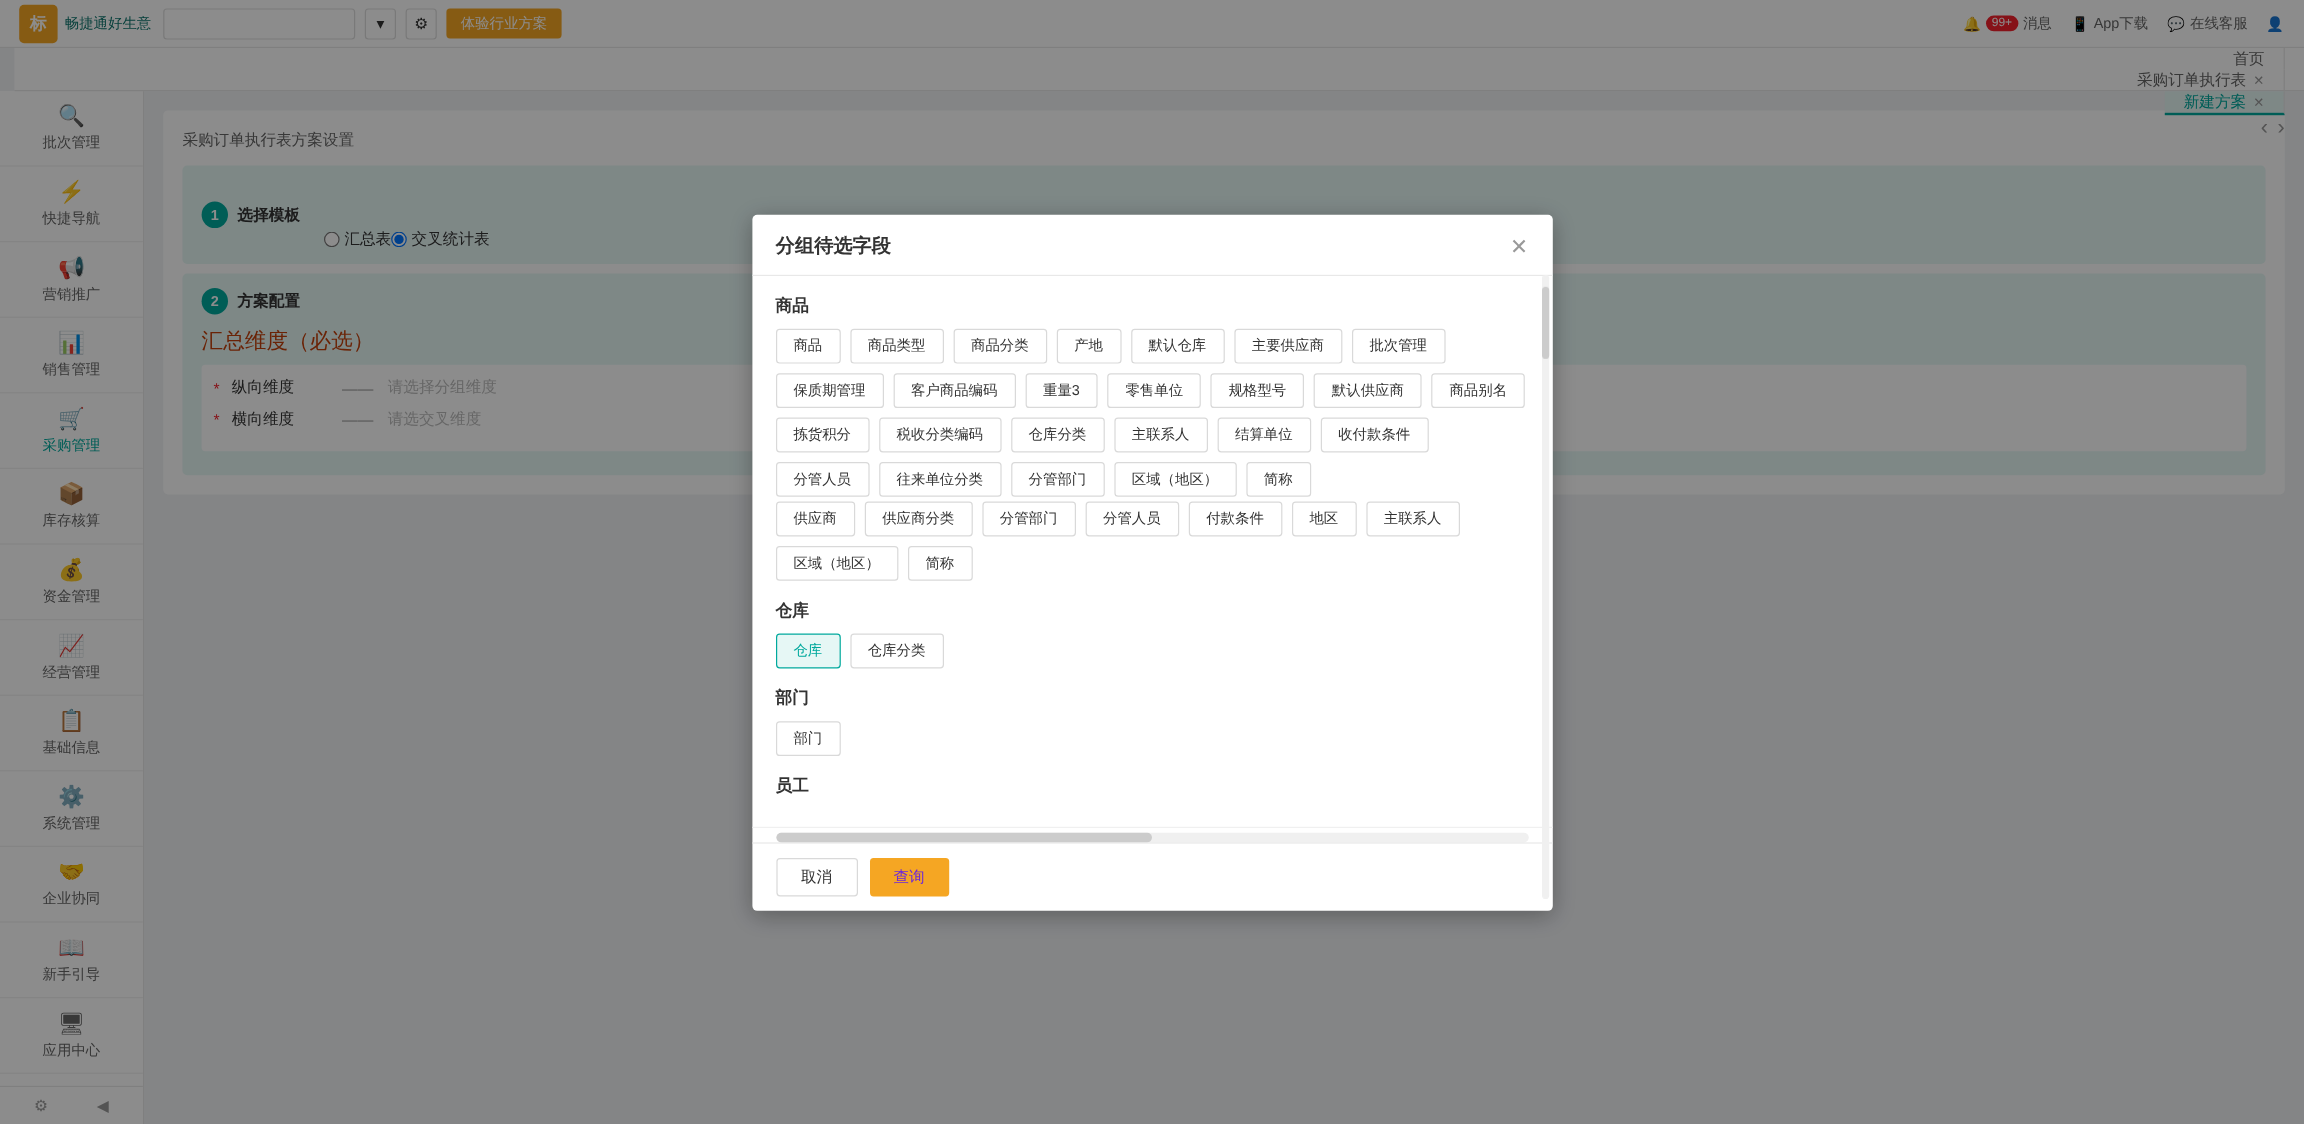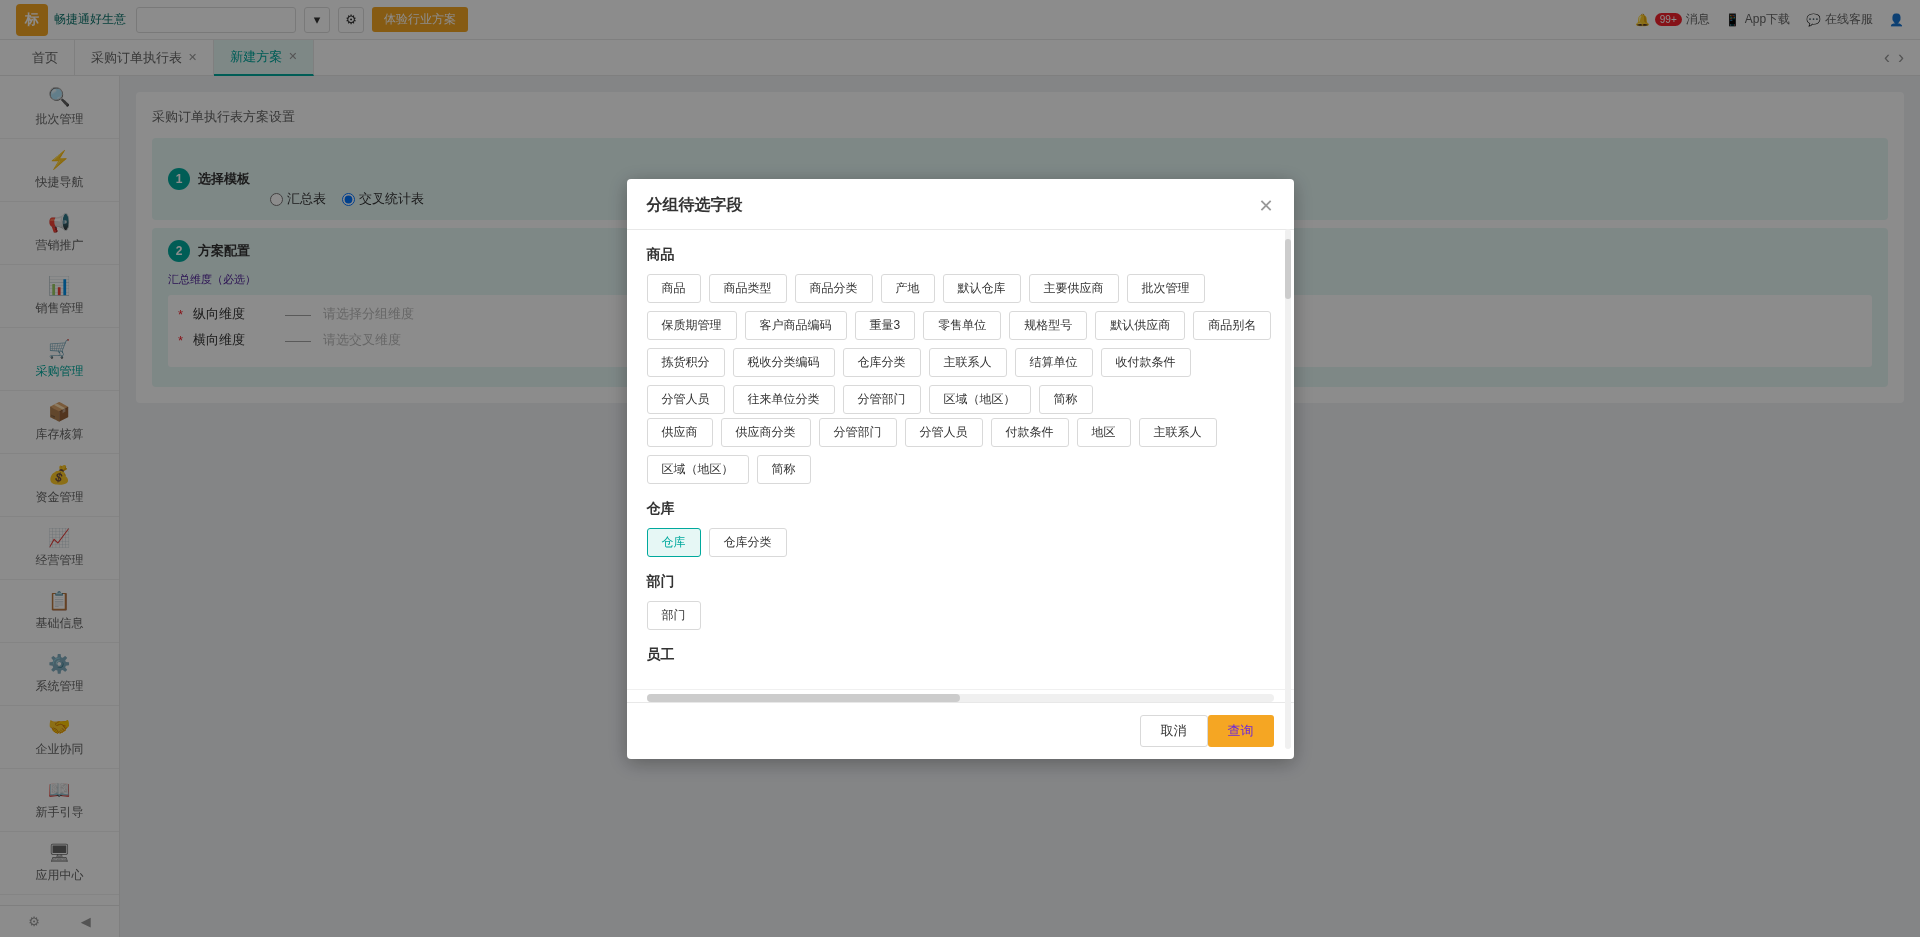--- a/index.html
+++ b/index.html
@@ -12,21 +12,21 @@
     .topbar-logo-text { font-size: 12px; color: #0f766e; line-height: 1.2; }
     .topbar-search { flex: 1; display: flex; align-items: center; gap: 8px; }
     .topbar-search input { width: 180px; height: 26px; border: 1px solid #ddd; border-radius: 3px; padding: 0 8px; font-size: 12px; }
     .topbar-search-btn { width: 26px; height: 26px; border: 1px solid #ddd; background: #fff; border-radius: 3px; cursor: pointer; display: flex; align-items: center; justify-content: center; }
     .topbar-btn { padding: 4px 12px; background: #f5a623; color: #fff; border: none; border-radius: 3px; cursor: pointer; font-size: 12px; }
     .topbar-right { display: flex; align-items: center; gap: 16px; margin-left: auto; font-size: 12px; color: #666; }
     .topbar-right-item { display: flex; align-items: center; gap: 4px; cursor: pointer; }
     .badge { background: #f5222d; color: white; border-radius: 10px; padding: 1px 5px; font-size: 10px; }
 
     
-    .tabbar { height: 36px; background: #fff; display: flex; align-items: center; padding: 0 16px; border-bottom: 1px solid #e8e8e8; position: fixed; top: 40px; left: 0; right: 0; z-index: 99; gap: 0; }
+    .tabbar { height: 36px; background: #fff; display: flex; align-items: flex-end; padding: 0 16px; border-bottom: 1px solid #e8e8e8; position: fixed; top: 40px; left: 12px; right: 0; z-index: 99; gap: 0; flex-direction: column; }
     .tab-item { height: 36px; display: flex; align-items: center; padding: 0 16px; cursor: pointer; font-size: 13px; color: #666; border-right: 1px solid #e8e8e8; position: relative; }
     .tab-item.active { background: #e6f7f5; color: #00a99d; border-bottom: 2px solid #00a99d; }
     .tab-close { margin-left: 6px; color: #999; font-size: 11px; cursor: pointer; }
 
     
     .sidebar { width: 120px; background: #fff; position: fixed; top: 76px; left: 0; bottom: 0; border-right: 1px solid #e8e8e8; overflow-y: auto; z-index: 98; }
     .sidebar-item { display: flex; flex-direction: column; align-items: center; padding: 10px 0; cursor: pointer; color: #666; font-size: 12px; border-bottom: 1px solid #f0f0f0; }
     .sidebar-item .icon { font-size: 18px; margin-bottom: 3px; }
     .sidebar-item.active { color: #00a99d; }
     .sidebar-bottom { position: absolute; bottom: 0; left: 0; right: 0; display: flex; justify-content: space-around; padding: 8px; border-top: 1px solid #e8e8e8; background: #fff; }
@@ -34,32 +34,32 @@
     
     .main { margin-left: 120px; margin-top: 76px; padding: 16px; background: #f0f2f5; min-height: calc(100vh - 76px); }
 
     
     .overlay { position: fixed; top: 0; left: 0; right: 0; bottom: 0; background: rgba(0,0,0,0.45); z-index: 200; display: flex; align-items: center; justify-content: center; }
     .dialog { background: #fff; border-radius: 4px; width: 667px; max-height: 580px; display: flex; flex-direction: column; position: relative; box-shadow: 0 4px 20px rgba(0,0,0,0.3); }
     .dialog-header { padding: 16px 20px 12px; border-bottom: 1px solid #e8e8e8; display: flex; align-items: center; justify-content: space-between; }
     .dialog-title { font-size: 16px; font-weight: 600; }
     .dialog-close { cursor: pointer; color: #999; font-size: 18px; }
     .dialog-body { padding: 16px 20px; overflow-y: auto; flex: 1; }
-    .dialog-footer { padding: 12px 20px; border-top: 1px solid #e8e8e8; display: flex; justify-content: flex-end; gap: 0; }
+    .dialog-footer { padding: 12px 20px; border-top: 1px solid #e8e8e8; display: flex; justify-content: flex-start; gap: 10px; }
 
     
     .section-title { font-size: 14px; font-weight: 600; color: #333; margin-bottom: 10px; margin-top: 16px; }
     .section-title:first-child { margin-top: 0; }
     .field-grid { display: flex; flex-wrap: wrap; gap: 8px; margin-bottom: 4px; }
     .field-tag { padding: 5px 14px; border: 1px solid #d9d9d9; border-radius: 3px; font-size: 12px; cursor: pointer; color: #333; background: #fff; white-space: nowrap; }
     .field-tag.selected { background: #e6f7f5; border-color: #00a99d; color: #00a99d; }
 
     
     .bg-content { background: #fff; border-radius: 4px; padding: 16px; }
-    .radio-group { display: flex; gap: 16px; align-items: flex-start; margin-top: 40px; }
+    .radio-group { display: flex; align-items: flex-start; margin-top: 40px; }
     .radio-label { display: flex; align-items: center; gap: 4px; cursor: pointer; font-size: 13px; }
     .step-badge { width: 22px; height: 22px; background: #00a99d; color: #fff; border-radius: 50%; display: flex; align-items: center; justify-content: center; font-size: 12px; font-weight: bold; margin-right: 8px; }
     .dim-row { display: flex; align-items: center; gap: 8px; margin-bottom: 8px; }
     .required-mark { color: #f5222d; margin-right: 2px; }
     .dim-label { color: #333; font-size: 13px; width: 80px; }
     .dim-dash { color: #999; margin: 0 4px; }
     .dim-placeholder { color: #bbb; font-size: 13px; }
 
     .btn-cancel { padding: 6px 20px; border: 1px solid #d9d9d9; background: #fff; border-radius: 3px; cursor: pointer; font-size: 13px; color: #333; }
     .btn-confirm { padding: 6px 20px; background: #f5a623; border: none; border-radius: 3px; cursor: pointer; font-size: 13px; color: #6d28d9; }
@@ -197,21 +197,21 @@
         <label class="radio-label">
           <input type="radio" name="template" checked="" style=""> 交叉统计表
         </label>
       </div>
     </div>
     <div style="background:#e6f7f5;padding:12px 16px;border-radius:4px;">
       <div style="display:flex;align-items:center;margin-bottom:10px;">
         <div class="step-badge">2</div>
         <span style="font-weight:600;">方案配置</span>
       </div>
-      <div style="font-size:11px;color:#4c1d95;margin-bottom:8px;">汇总维度（必选）</div>
+      <div style="font-size:18px;color:#c2410c;margin-bottom:8px;">汇总维度（必选）</div>
       <div style="background:#fff;padding:10px;border-radius:3px;margin-bottom:8px;">
         <div class="dim-row">
           <span class="required-mark">*</span>
           <span class="dim-label">纵向维度</span>
           <span class="dim-dash">——</span>
           <span class="dim-placeholder">请选择分组维度</span>
         </div>
         <div class="dim-row">
           <span class="required-mark">*</span>
           <span class="dim-label">横向维度</span>

